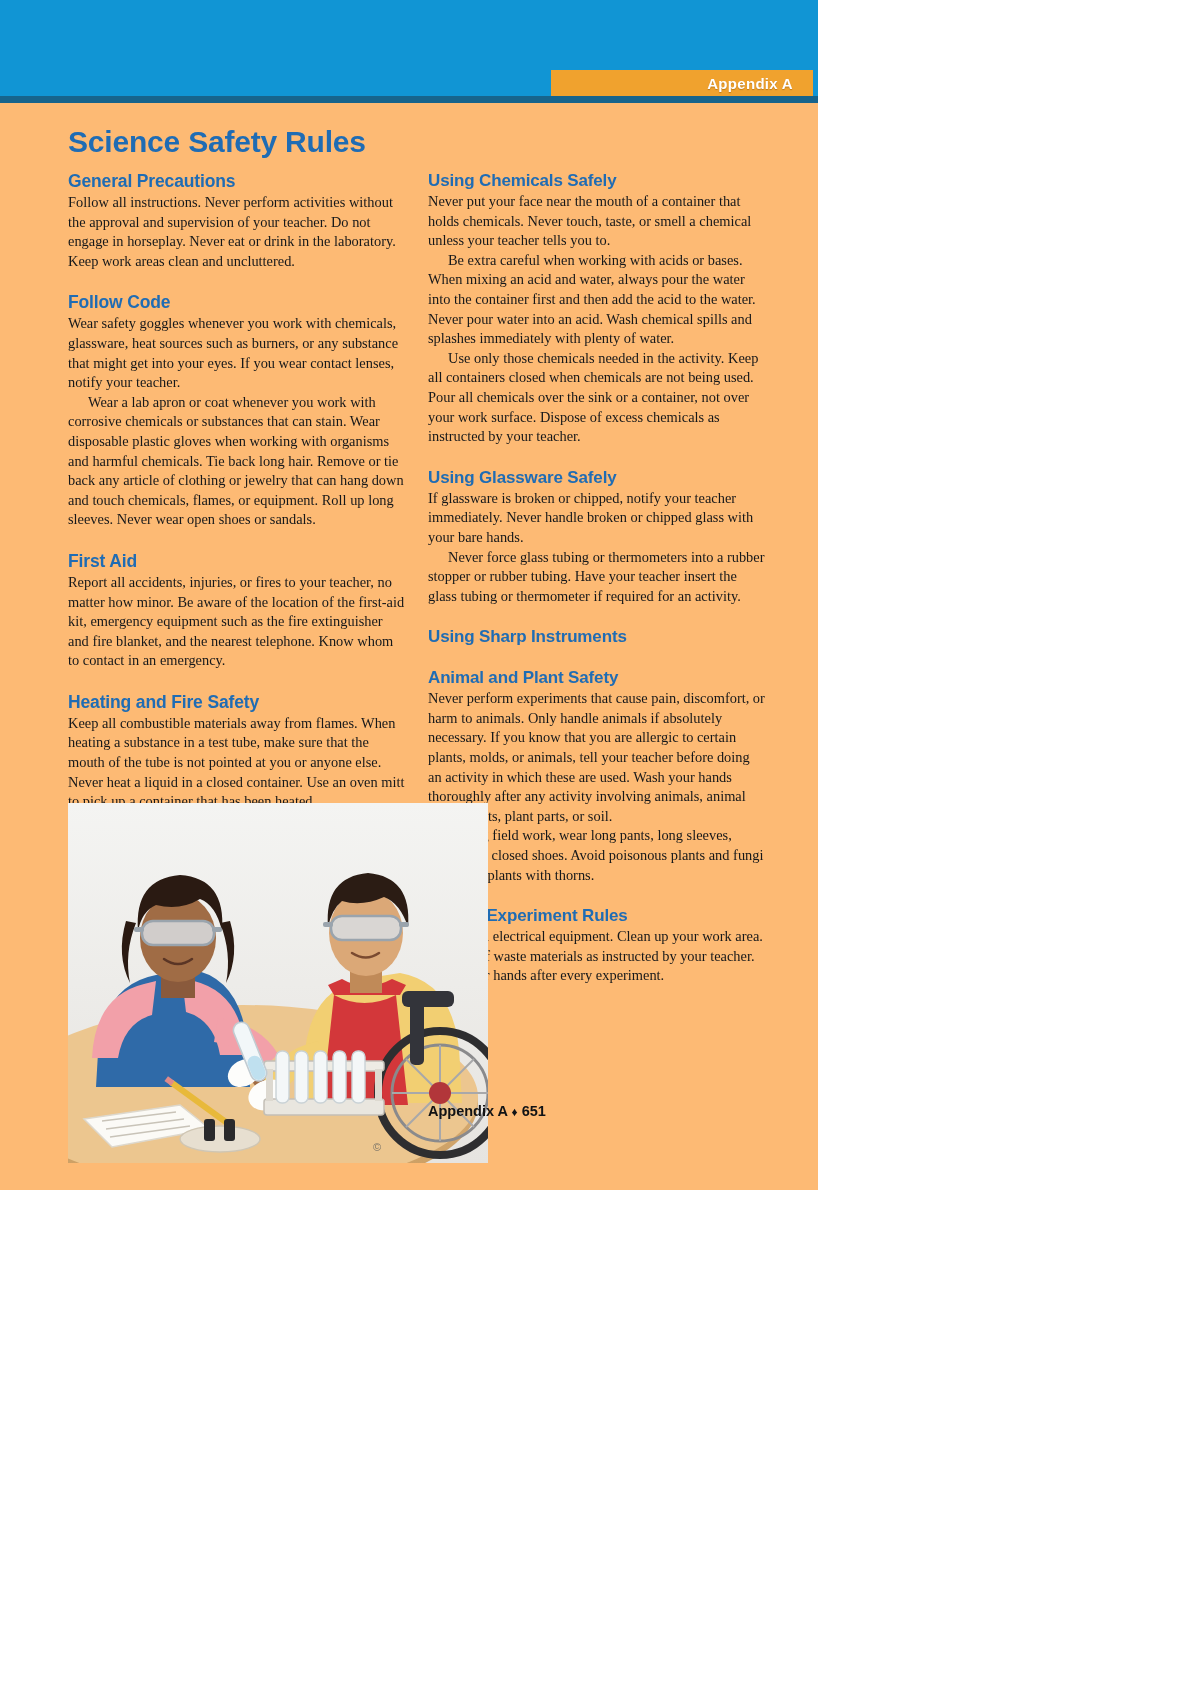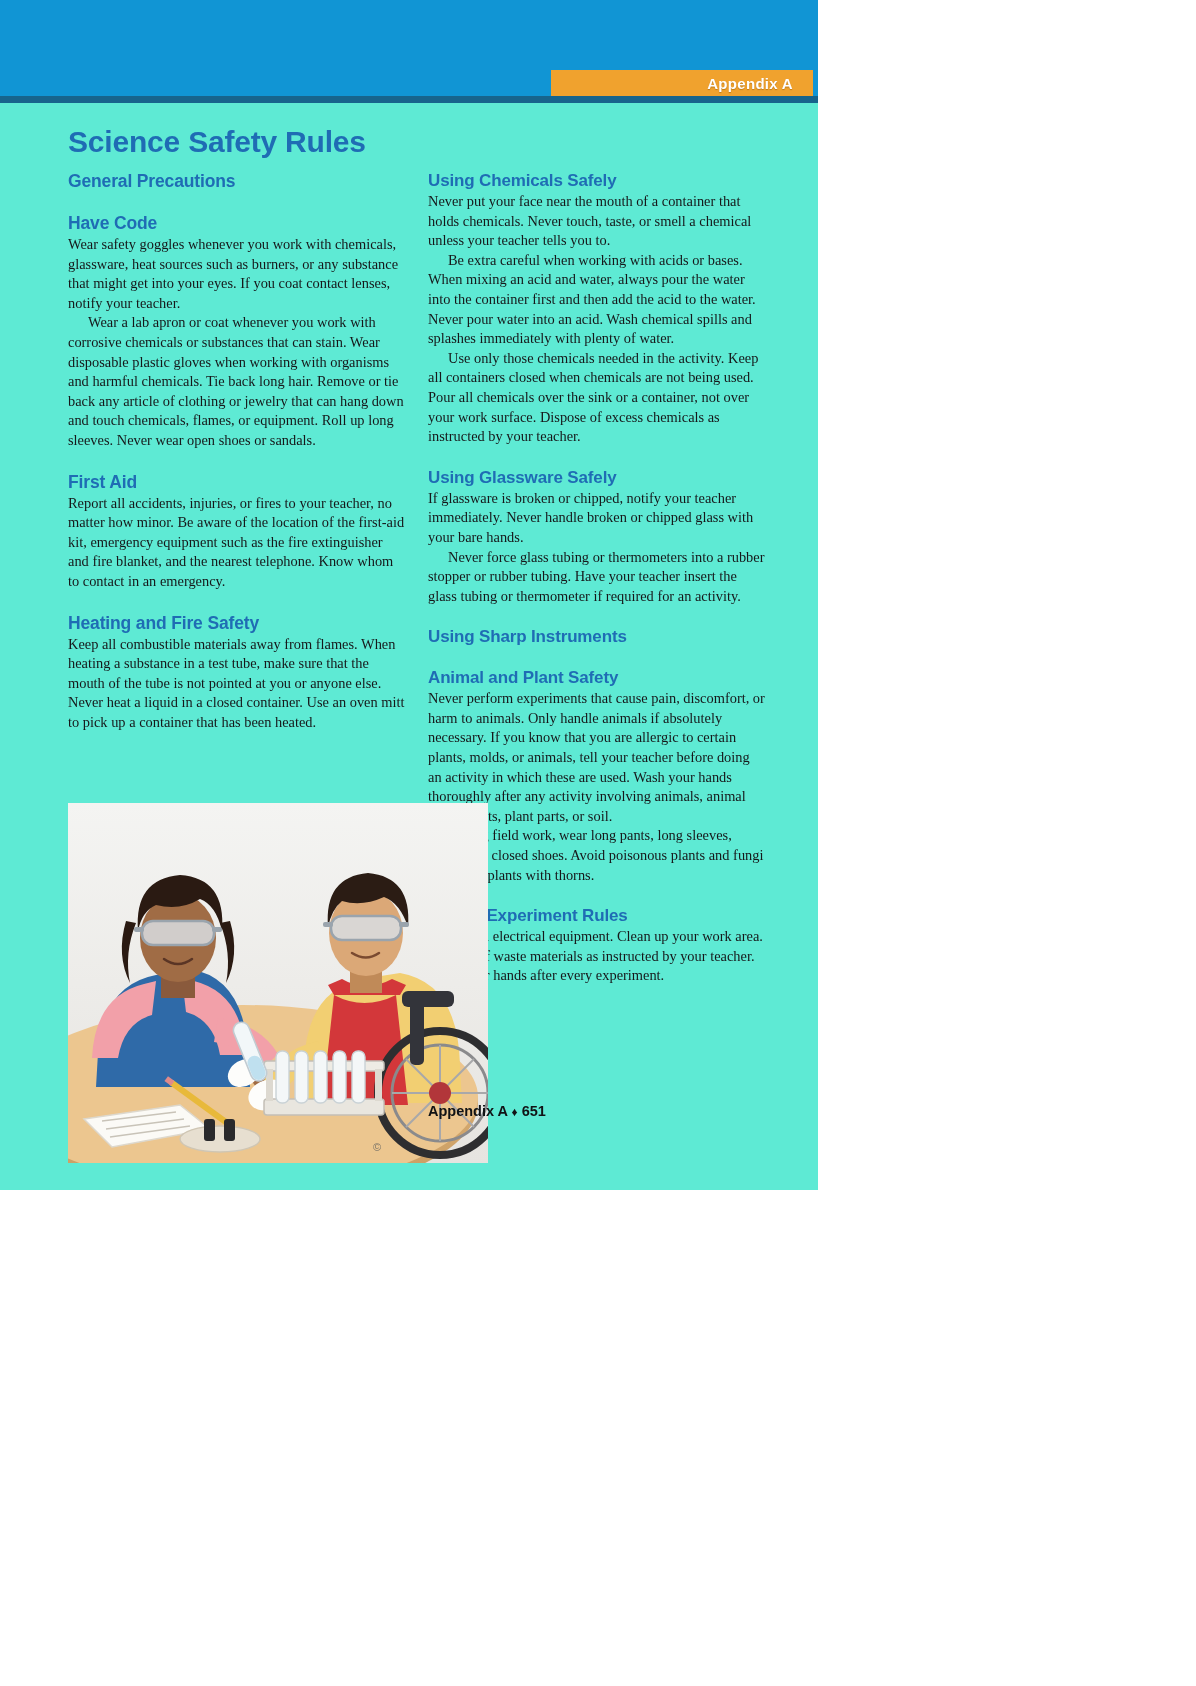--- a/index.html
+++ b/index.html
@@ -15,21 +15,21 @@
     overflow: hidden;
   }
 
   
   .page-sheet {
     position: absolute;
     left: 0;
     top: 0;
     width: 818px;
     height: 1190px;
-    background: #5eead4;
+    background: #fdba74;
   }
 
   
   .header-band {
     position: absolute;
     left: 0;
     top: 0;
     width: 818px;
     height: 96px;
     background: #1195d4;
@@ -153,25 +153,26 @@
   <div class="header-rule"></div>
 
   <div class="content">
 
     <div class="page-title">Science Safety Rules</div>
 
     <div class="col col-left">
 
       <div class="sec-block">
         <h2 class="sec-heading">General Precautions</h2>
-      </div>
-
-      <div class="sec-block">
-        <h2 class="sec-heading">Have Code</h2>
-        <p class="sec-para">Wear safety goggles whenever you work with chemicals, glassware, heat sources such as burners, or any substance that might get into your eyes. If you coat contact lenses, notify your teacher.</p>
+        <p class="sec-para">Follow all instructions. Never perform activities without the approval and supervision of your teacher. Do not engage in horseplay. Never eat or drink in the laboratory. Keep work areas clean and uncluttered.</p>
+      </div>
+
+      <div class="sec-block">
+        <h2 class="sec-heading">Follow Code</h2>
+        <p class="sec-para">Wear safety goggles whenever you work with chemicals, glassware, heat sources such as burners, or any substance that might get into your eyes. If you wear contact lenses, notify your teacher.</p>
         <p class="sec-para">Wear a lab apron or coat whenever you work with corrosive chemicals or substances that can stain. Wear disposable plastic gloves when working with organisms and harmful chemicals. Tie back long hair. Remove or tie back any article of clothing or jewelry that can hang down and touch chemicals, flames, or equipment. Roll up long sleeves. Never wear open shoes or sandals.</p>
       </div>
 
       <div class="sec-block">
         <h2 class="sec-heading">First Aid</h2>
         <p class="sec-para">Report all accidents, injuries, or fires to your teacher, no matter how minor. Be aware of the location of the first-aid kit, emergency equipment such as the fire extinguisher and fire blanket, and the nearest telephone. Know whom to contact in an emergency.</p>
       </div>
 
       <div class="sec-block">
         <h2 class="sec-heading">Heating and Fire Safety</h2>

